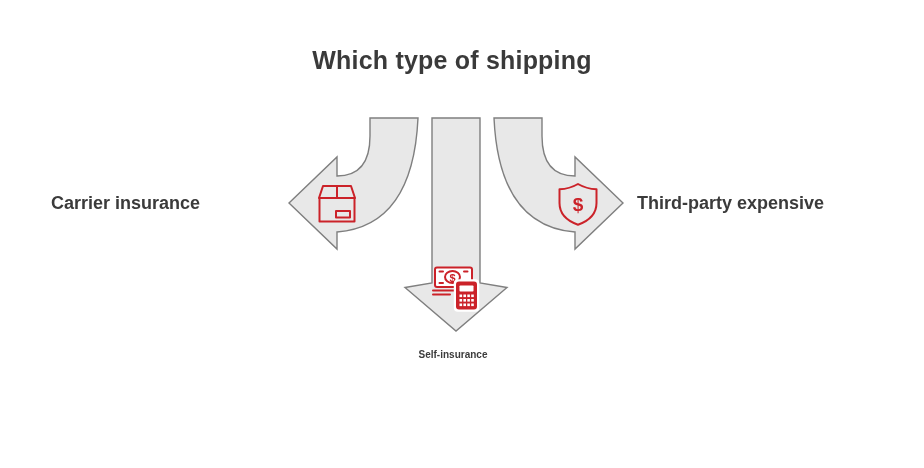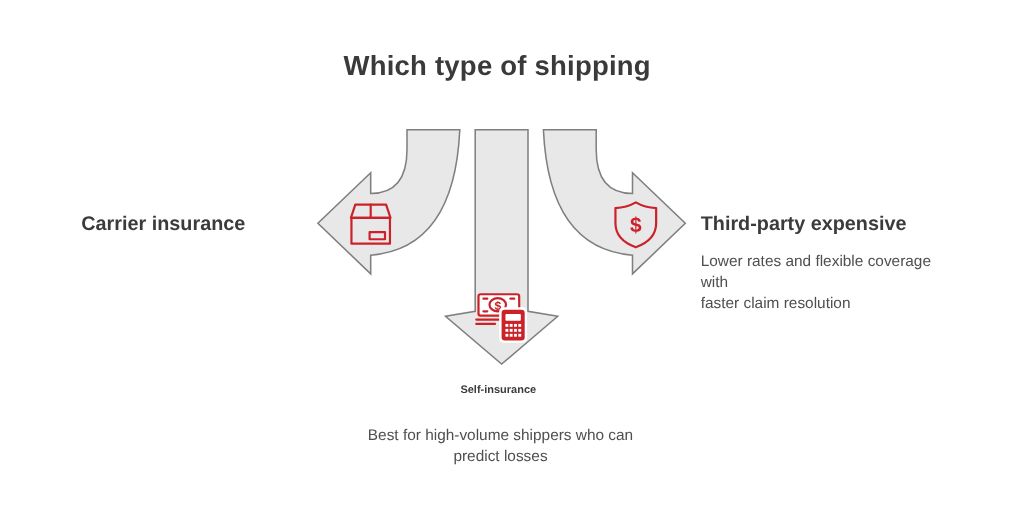--- a/index.html
+++ b/index.html
@@ -26,21 +26,21 @@
   .branch { position:absolute; }
   .branch-heading {
     font-size:18px; font-weight:700; line-height:21px;
     color:var(--heading-color,#3b3b3b);
   }
   .branch-desc {
     margin-top:14px; font-size:14px; line-height:19px;
     color:var(--desc-color,#4f4f4f);
   }
   .branch-carrier { top:193px; right:637px; text-align:right; }
-  .branch-carrier .branch-heading { margin-right:4px; }
+  .branch-carrier .branch-heading { margin-right:27px; }
   .branch-third-party { top:193px; left:637px; text-align:left; }
   .self-heading {
     position:absolute; top:349px; left:353px; width:200px; text-align:center;
     font-size:10px; font-weight:700; color:var(--heading-color,#3b3b3b);
   }
   .self-desc {
     position:absolute; top:386px; left:305px; width:300px; text-align:center;
     font-size:14px; line-height:19px; color:var(--desc-color,#4f4f4f);
   }
 </style>
@@ -98,25 +98,17 @@
       </g>
     </g>
   </svg>
 
   <div class="branch branch-carrier">
     <div class="branch-heading">Carrier insurance</div>
   </div>
 
   <div class="branch branch-third-party">
     <div class="branch-heading">Third-party expensive</div>
-    <div class="branch-desc">
-      <div>Lower rates and flexible coverage with</div>
-      <div>faster claim resolution</div>
-    </div>
   </div>
 
   <div class="self-heading">Self-insurance</div>
-  <div class="self-desc">
-    <div>Best for high-volume shippers who can</div>
-    <div>predict losses</div>
-  </div>
 
 </div>
 
 </body></html>

